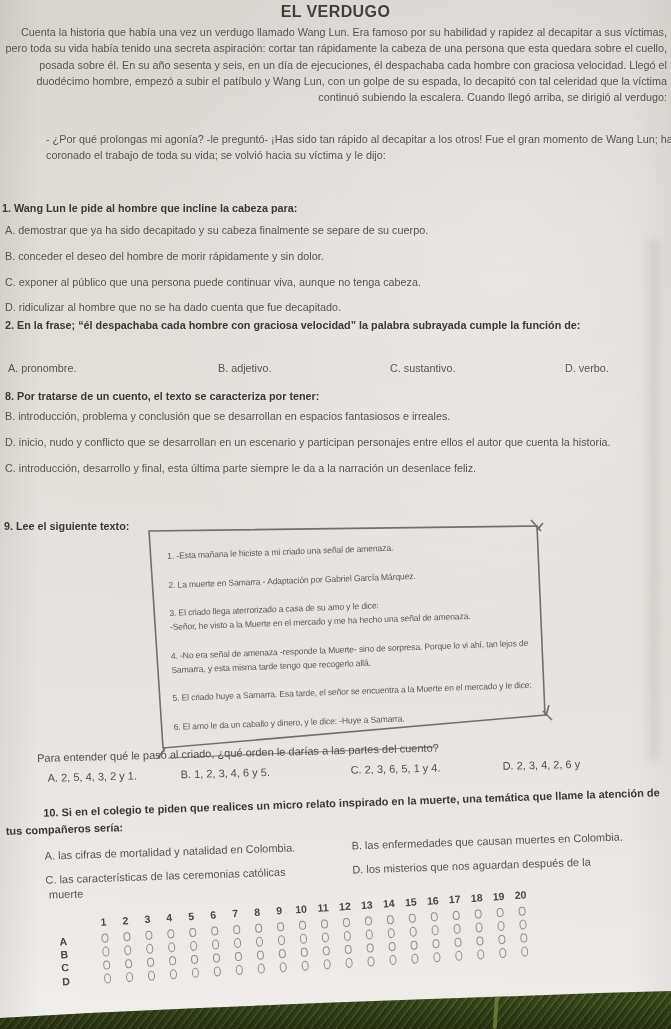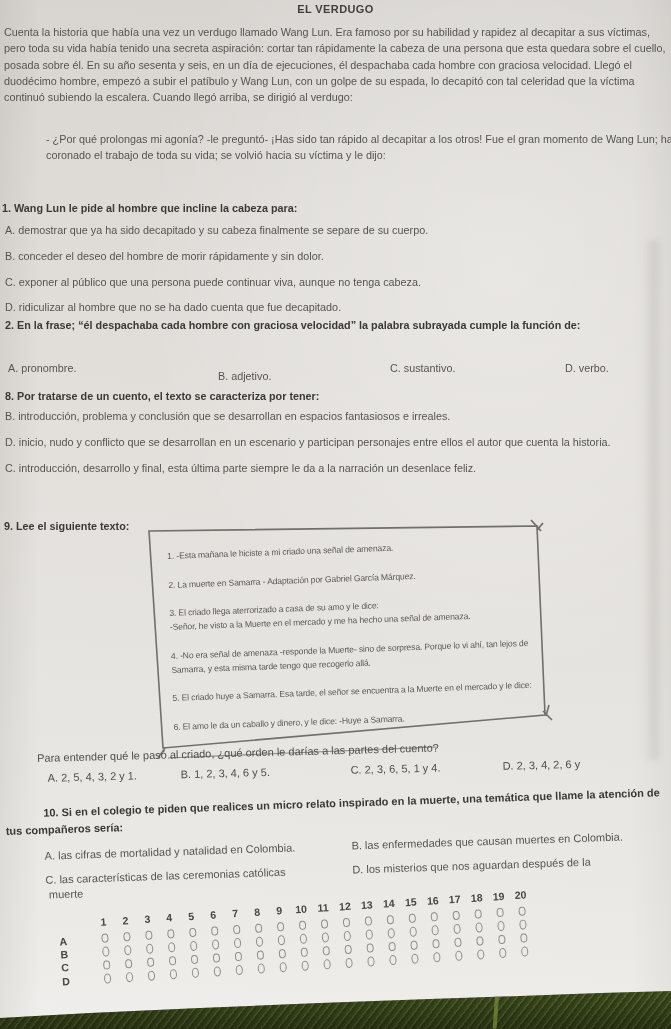--- a/index.html
+++ b/index.html
@@ -8,31 +8,31 @@
     position:relative; width:671px; height:1029px; overflow:hidden;
     font-family:"Liberation Sans", sans-serif;
     background:
       linear-gradient(90deg, rgba(105,100,92,0.10), rgba(105,100,92,0) 6%, rgba(105,100,92,0) 94%, rgba(120,115,105,0.08)),
       radial-gradient(90% 70% at 75% 25%, rgba(255,255,255,0.30), rgba(255,255,255,0) 60%),
       linear-gradient(183deg, #d7d4d0 0%, #dedbd7 20%, #e3e0dc 45%, #e7e5e1 70%, #edebe8 92%, #f0efed 100%);
   }
   .abs { position:absolute; }
   .body-text { font-size:10.8px; line-height:16.3px; color:#57544f; }
   .qhead { font-weight:700; color:#3b3934; }
-  #title { top:3px; left:0; width:100%; text-align:center; font-size:11px; font-weight:700; color:#413f3a; letter-spacing:0.4px; }
-  #para1 { top:24px; left:4px; width:663px; }
+  #title { top:3px; left:0; width:100%; text-align:center; font-size:16px; font-weight:700; color:#413f3a; letter-spacing:0.4px; }
+  #para1 { top:24px; left:4px; width:663px;text-align:right; }
   #para2 { top:131px; left:4px; width:663px;margin-left:42px; }
   #para3 { top:172px; left:4px; width:663px; }
   #q1h   { top:200px; left:2px; width:660px; }
   #q1opts{ top:222px; left:5px; width:660px; }
   .opt   { margin-bottom:9.5px; }
   #q2h   { top:317px; left:5px; width:656px; }
   #q2opts{ top:360px; left:0; width:671px; height:18px; }
   #q2opts span { position:absolute; }
-  #q2a { left:8px; } #q2b { left:218px;margin-top:8px; } #q2c { left:390px; } #q2d { left:565px; }
+  #q2a { left:8px; } #q2b { left:218px; } #q2c { left:390px; } #q2d { left:565px; }
   #q8h   { top:388px; left:5px; width:660px; }
   #q8opts{ top:408px; left:5px; width:660px; }
   #q9h   { top:518px; left:4px; width:400px; }
   #boxtext {
     left:167px; top:549px; width:382px;
     transform:rotate(-2.1deg); transform-origin:0 0;
     font-size:8.6px; line-height:14px; letter-spacing:-0.15px; color:#5d5a56;
   }
   .boxitem { margin-bottom:14.5px; white-space:pre-line; }
   #q9follow { left:37px; top:752px; width:632px; transform:rotate(-1.5deg); transform-origin:0 0; font-size:11px; color:#514e49; }

